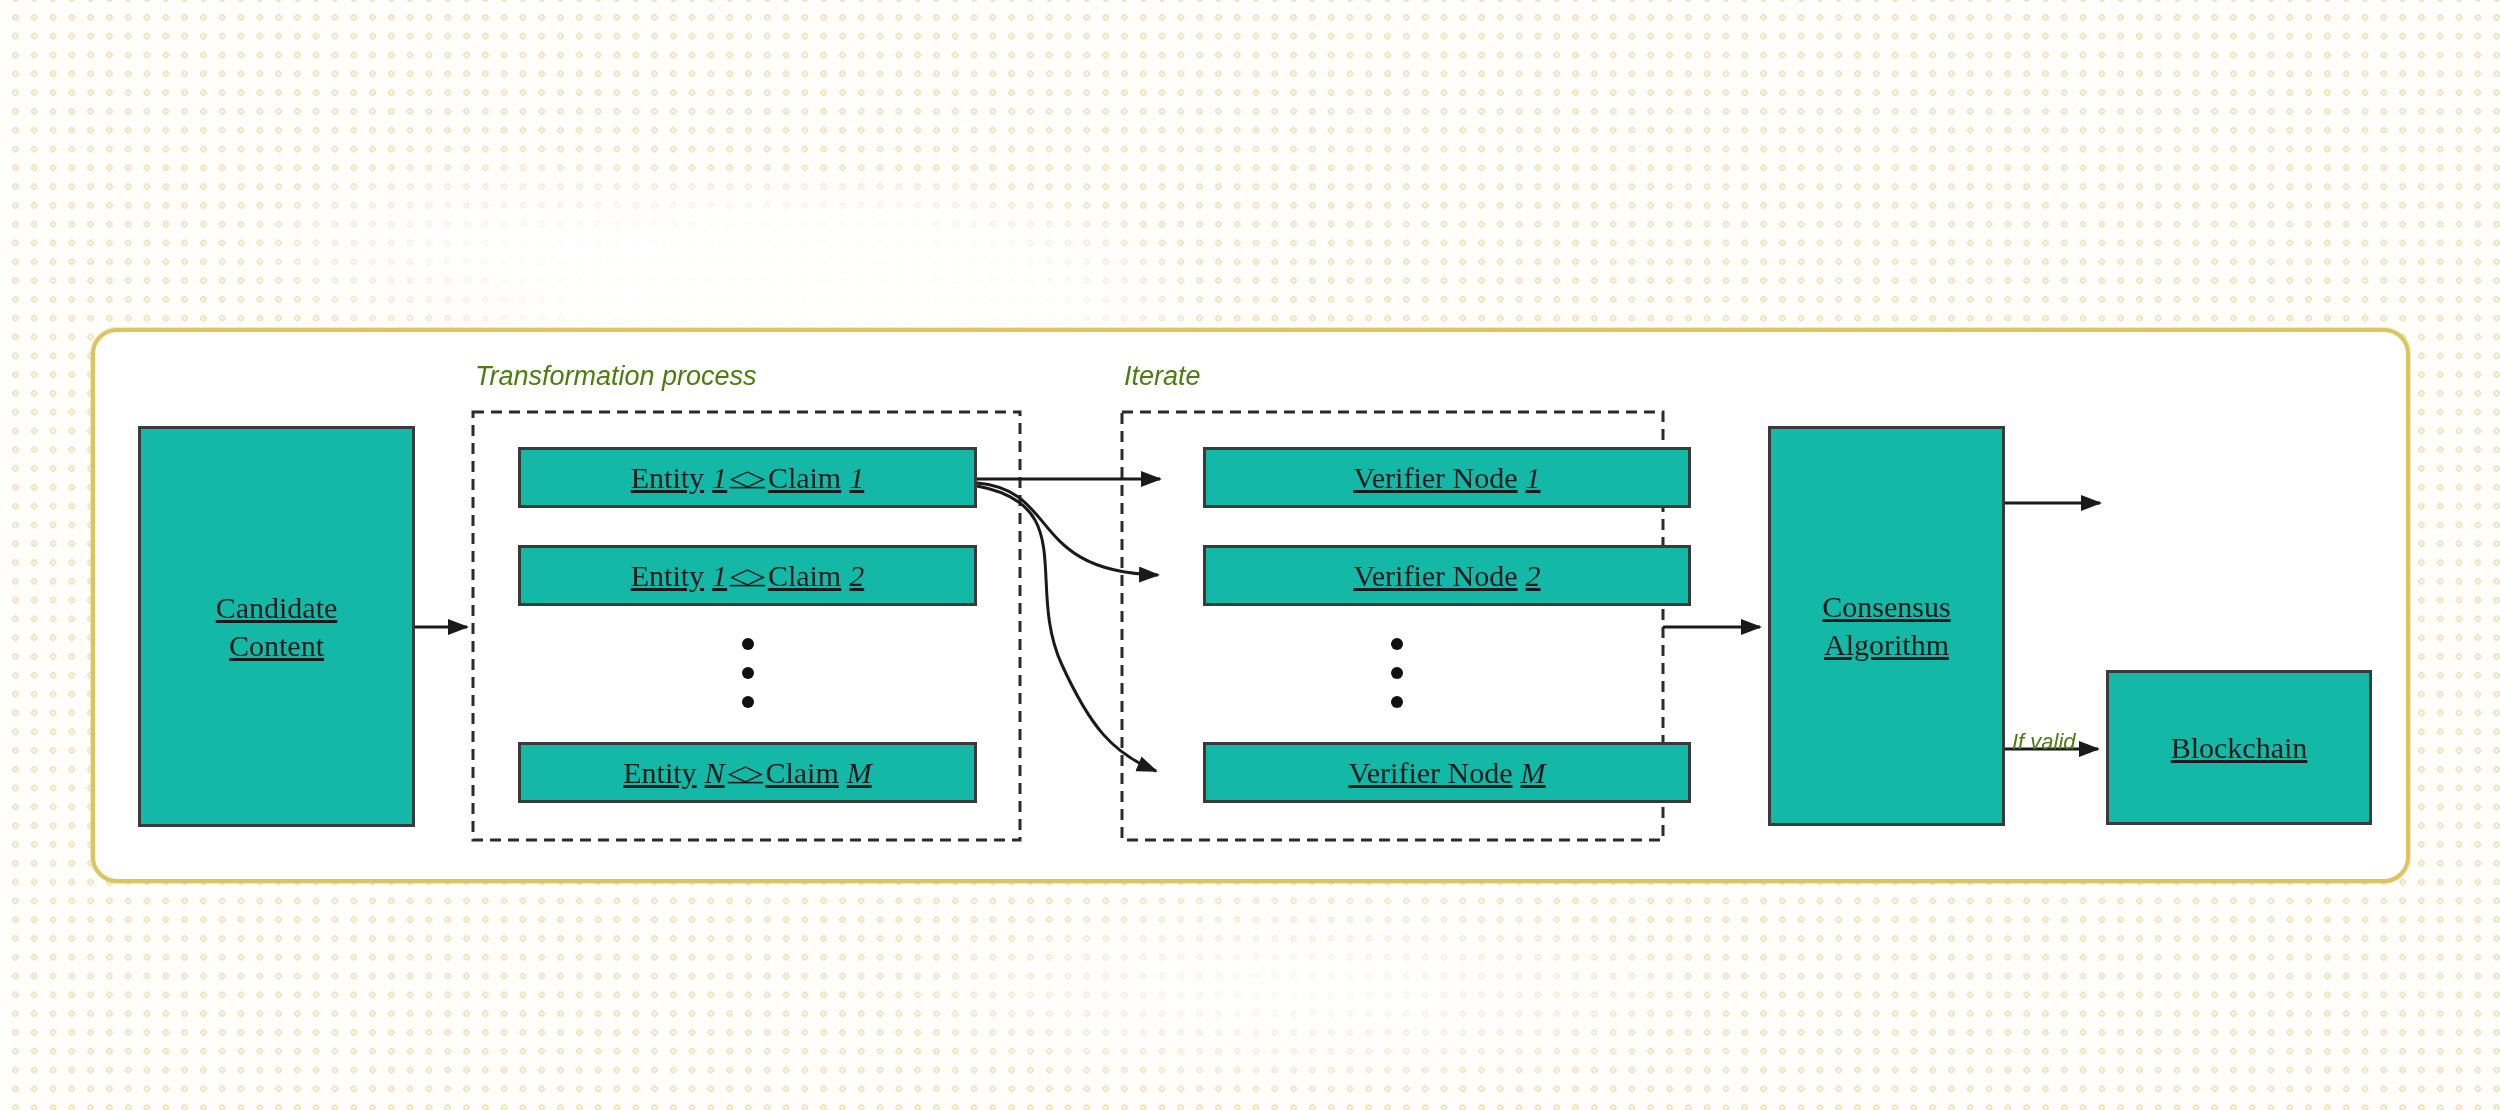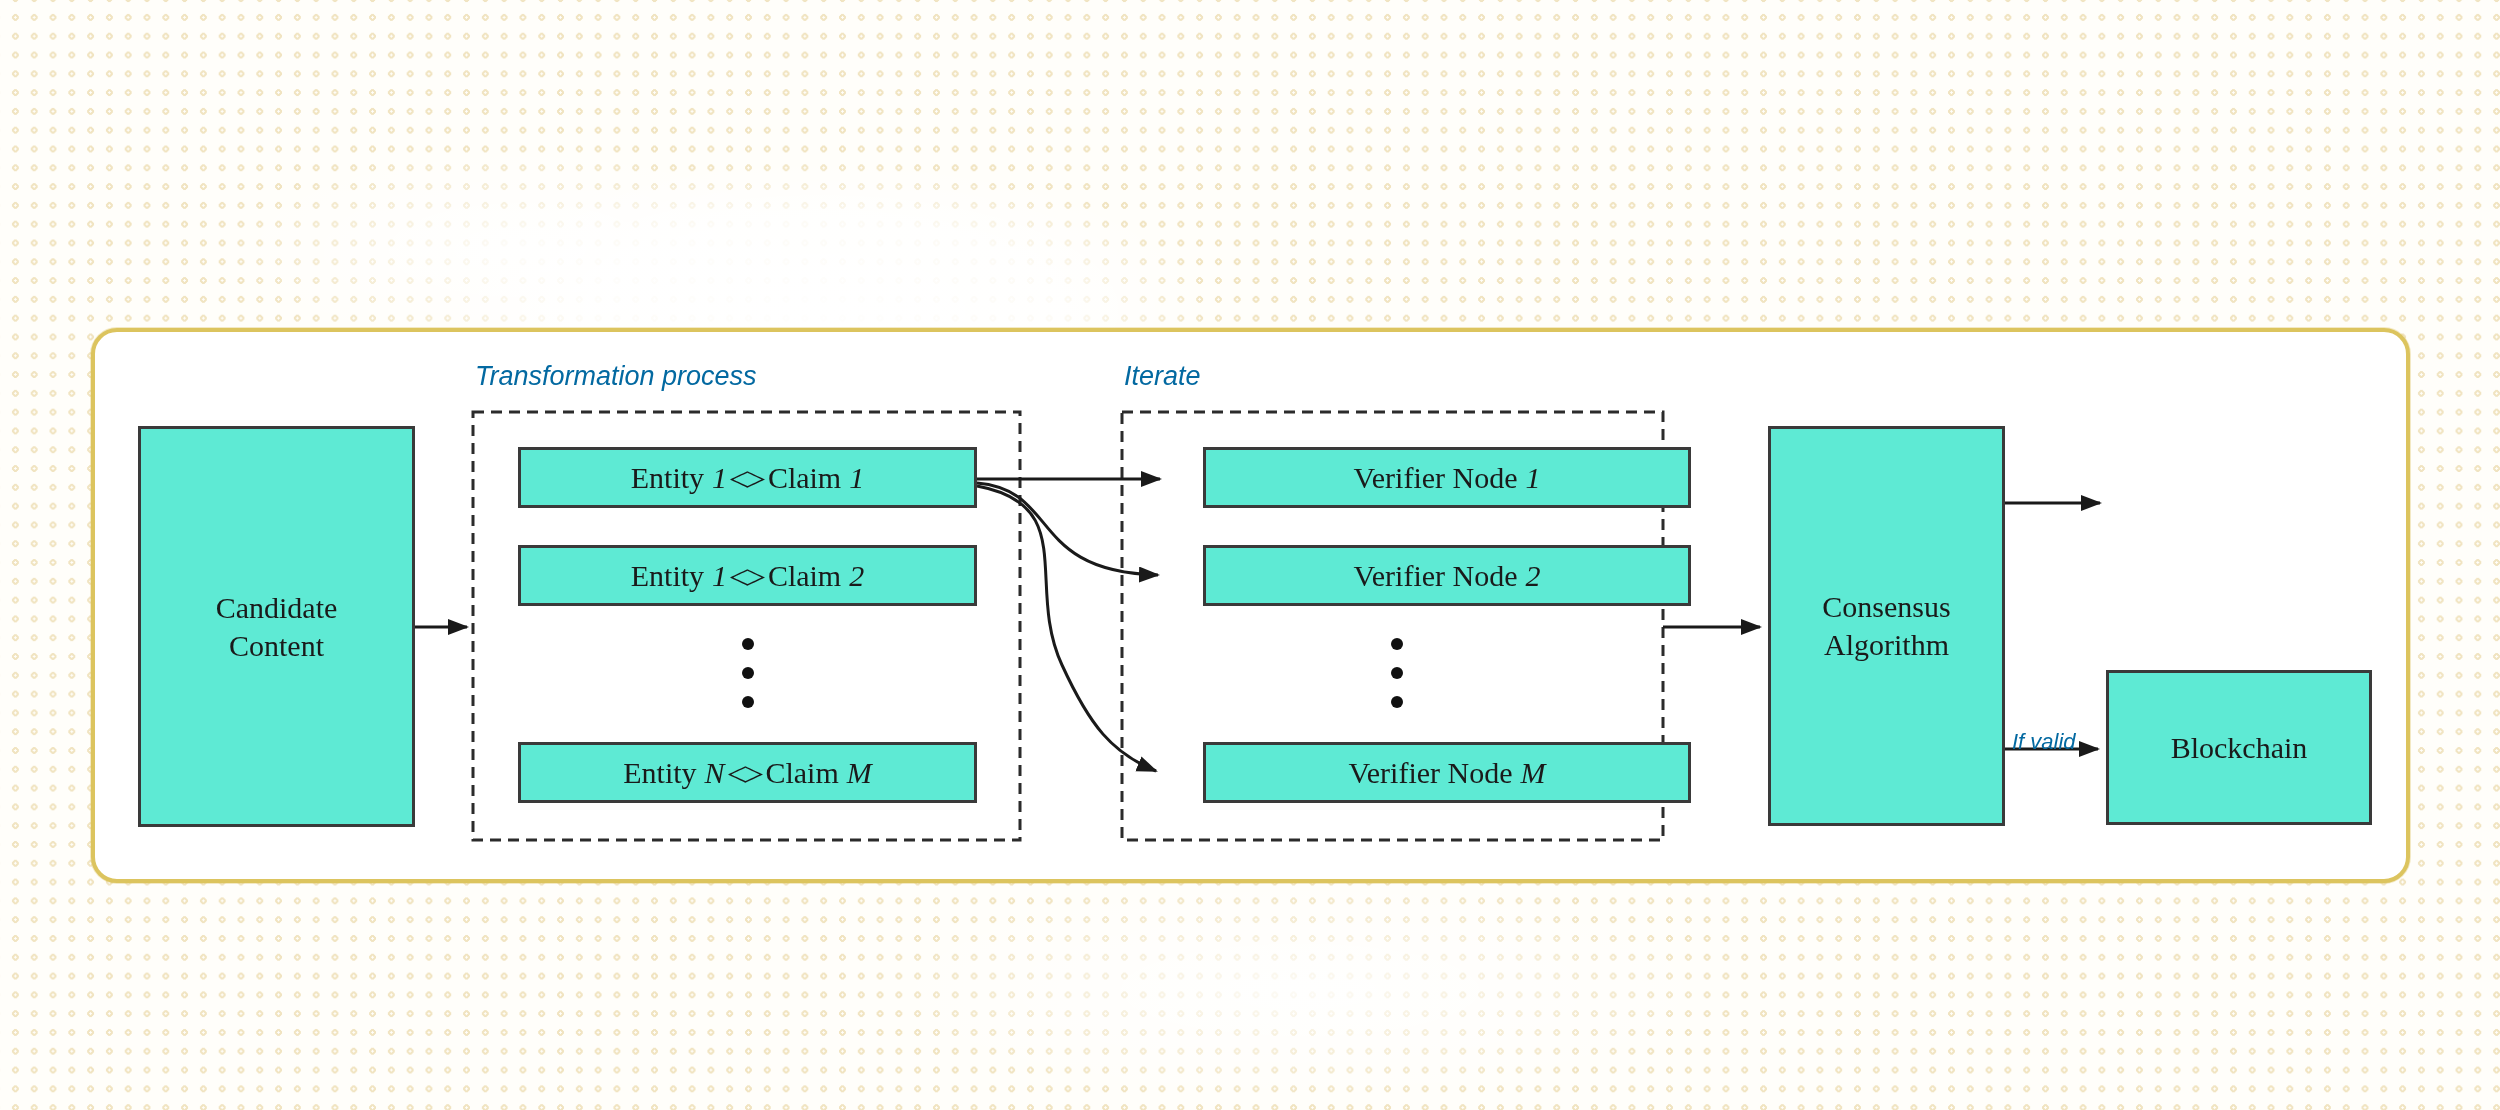--- a/index.html
+++ b/index.html
@@ -58,29 +58,30 @@
     width: 2500px;
     height: 1110px;
     pointer-events: none;
   }
 
   
   .box {
     position: absolute;
     box-sizing: border-box;
     border: 3px solid #3a3a3a;
-    background: #5eead4;
+    background: #14b8a6;
     display: flex;
     flex-direction: column;
     align-items: center;
     justify-content: center;
     text-align: center;
     font-size: 30px;
     line-height: 38px;
     color: #1a1a1a;
+    text-decoration: underline;
   }
   .box.row {
     flex-direction: row;
     line-height: normal;
   }
 
   .candidate  { left: 138px;  top: 426px; width: 277px; height: 401px; }
   .consensus  { left: 1768px; top: 426px; width: 237px; height: 400px; }
   .output     { left: 2108px; top: 424px; width: 264px; height: 161px; line-height: 37px; }
   .blockchain { left: 2106px; top: 670px; width: 266px; height: 155px; }
@@ -102,21 +103,21 @@
     transform: scaleX(1.7) scaleY(0.8);
     color: #1a1a1a;
   }
 
   
   .annot {
     position: absolute;
     font-family: "Liberation Sans", sans-serif;
     font-style: italic;
     font-size: 27px;
-    color: #0369a1;
+    color: #4d7c0f;
     white-space: nowrap;
   }
   .t-label  { left: 475px;  top: 361px; }
   .i-label  { left: 1124px; top: 361px; }
   .if-valid { left: 2012px; top: 729px; font-size: 22px; }
 
   
   .vdots {
     position: absolute;
     width: 12px;

